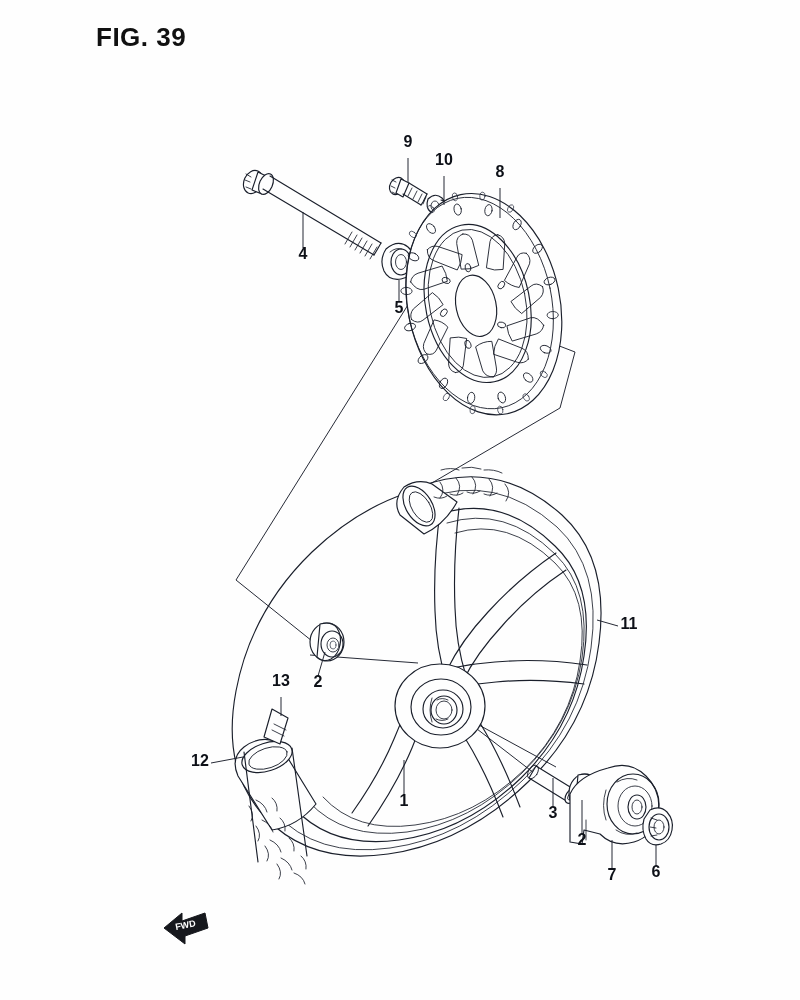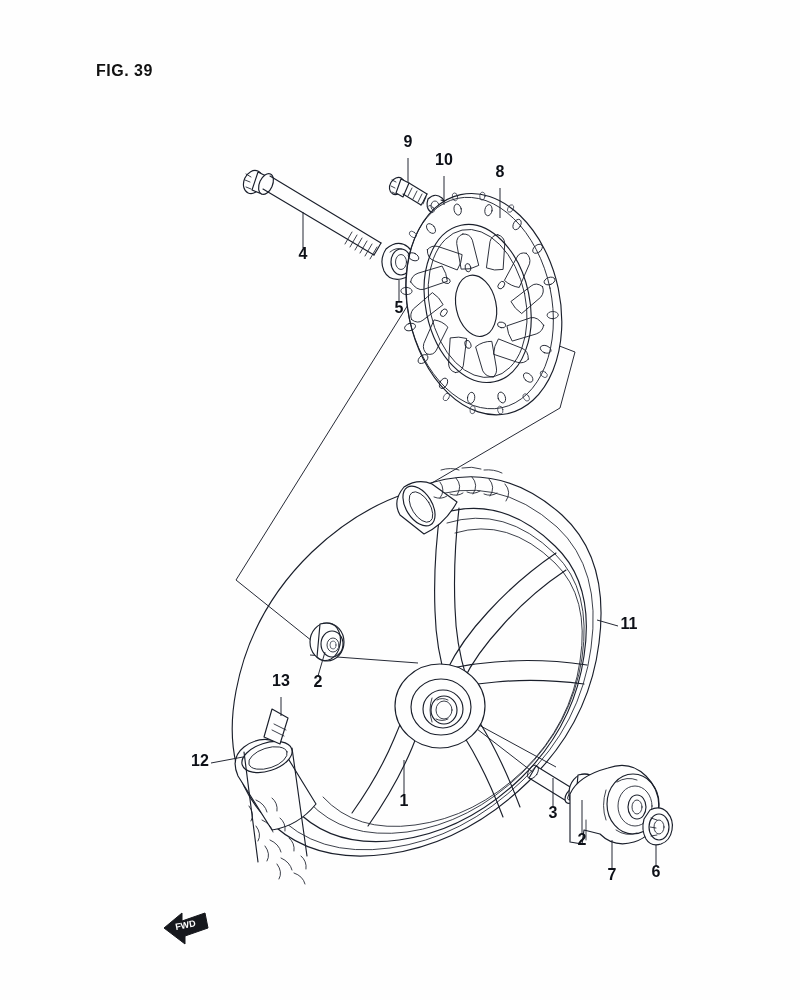--- a/index.html
+++ b/index.html
@@ -1,20 +1,20 @@
 <!DOCTYPE html>
 <html><head>
 <meta charset="utf-8">
 <style>
   html,body{margin:0;padding:0;background:#ffffff;}
   body{width:800px;height:1000px;overflow:hidden;
        font-family:"Liberation Sans","DejaVu Sans",sans-serif;}
   #page{position:relative;width:800px;height:1000px;background:#fefefe;}
-  #figtitle{position:absolute;left:96px;top:22px;font-size:16px;font-weight:bold;
-            letter-spacing:.5px;color:#111;margin-top:40px;}
+  #figtitle{position:absolute;left:96px;top:22px;font-size:26px;font-weight:bold;
+            letter-spacing:.5px;color:#111;}
   svg{position:absolute;left:0;top:0;width:800px;height:1000px;}
   .ln{fill:none;stroke:#1a1f2b;stroke-width:1.15;stroke-linecap:round;stroke-linejoin:round;}
   .ln-t{fill:none;stroke:#1a1f2b;stroke-width:.85;stroke-linecap:round;stroke-linejoin:round;}
   .ln-h{fill:none;stroke:#2a3040;stroke-width:.7;stroke-linecap:round;}
   .lead{fill:none;stroke:#1a1f2b;stroke-width:.95;}
   .wht{fill:#fefefe;}
   .num{font-size:16px;font-weight:bold;fill:#0d1017;
        font-family:"Liberation Sans","DejaVu Sans",sans-serif;}
   .fwdtxt{font-size:9px;font-weight:bold;fill:#ffffff;
           font-family:"Liberation Sans","DejaVu Sans",sans-serif;}

